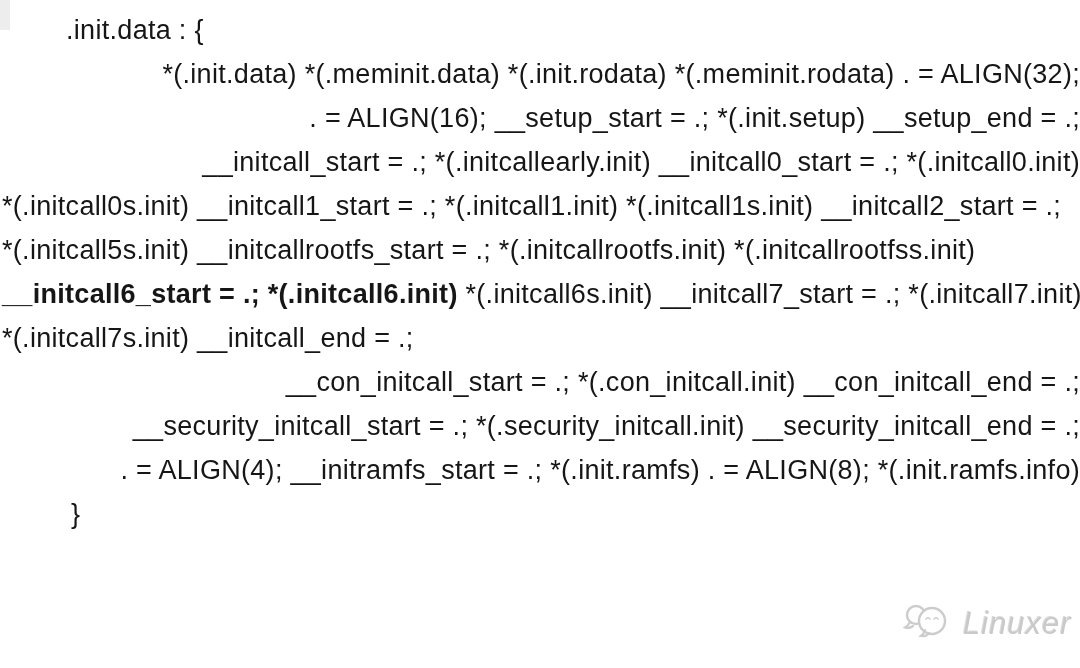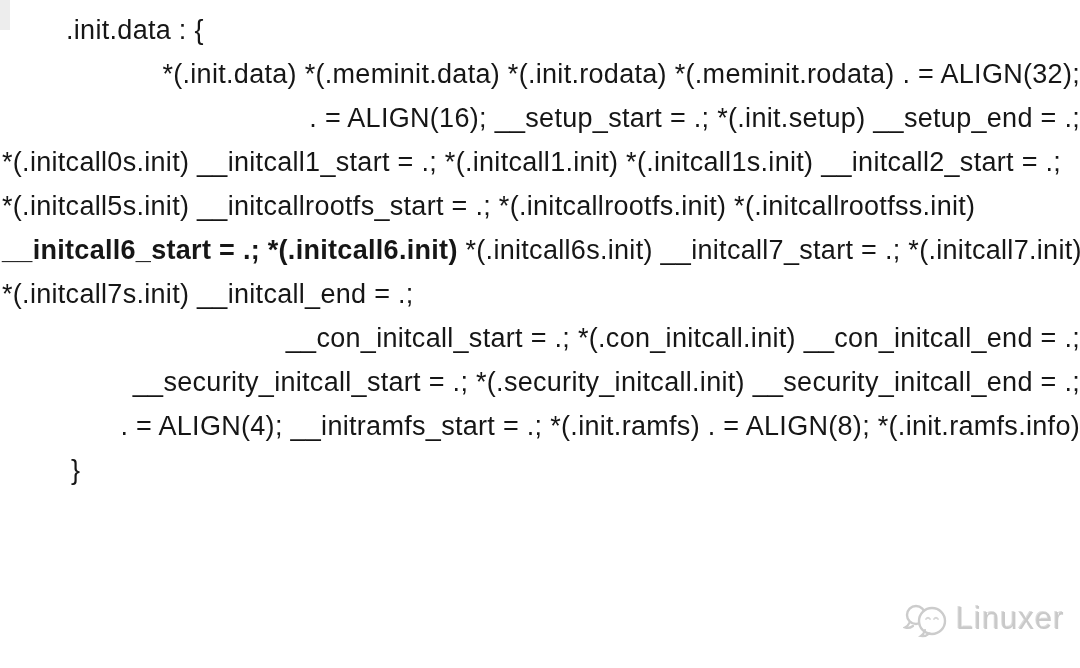--- a/index.html
+++ b/index.html
@@ -43,41 +43,43 @@
     left: 0;
     width: 10px;
     height: 30px;
     background: #ededed;
   }
   #watermark {
     position: absolute;
     left: 903px;
     top: 601px;
     display: flex;
-    align-items: flex-start;
-    gap: 7px;
+    align-items: center;
+    gap: 14px;
+    font-style: italic;
   }
   #watermark .wm-label {
     font-size: 31px;
     color: #c9c9c9;
     text-shadow: 1px 1px 0 #ffffff, -1px -1px 0 rgba(140,140,140,0.30);
     letter-spacing: 1px;
   }
 </style>
 </head>
 <body>
 
 <div id="page">
 
   <div id="corner-artifact"></div>
 
   <main id="code-block">
       <div class="code-line indent-1"><span class="seg">.init.data : {</span></div>
       <div class="code-line indent-2"><span class="seg">*(.init.data) *(.meminit.data) *(.init.rodata) *(.meminit.rodata) . = ALIGN(32);</span></div>
       <div class="code-line indent-2"><span class="seg">. = ALIGN(16); __setup_start = .; *(.init.setup) __setup_end = .;</span></div>
+      <div class="code-line indent-2"><span class="seg">__initcall_start = .; *(.initcallearly.init) __initcall0_start = .; *(.initcall0.init)</span></div>
       <div class="code-line indent-0"><span class="seg">*(.initcall0s.init) __initcall1_start = .; *(.initcall1.init) *(.initcall1s.init) __initcall2_start = .;</span></div>
       <div class="code-line indent-0"><span class="seg">*(.initcall5s.init) __initcallrootfs_start = .; *(.initcallrootfs.init) *(.initcallrootfss.init)</span></div>
       <div class="code-line indent-0"><span class="seg bold">__initcall6_start = .; *(.initcall6.init)</span><span class="seg"> *(.initcall6s.init) __initcall7_start = .; *(.initcall7.init)</span></div>
       <div class="code-line indent-0"><span class="seg">*(.initcall7s.init) __initcall_end = .;</span></div>
       <div class="code-line indent-2"><span class="seg">__con_initcall_start = .; *(.con_initcall.init) __con_initcall_end = .;</span></div>
       <div class="code-line indent-2"><span class="seg">__security_initcall_start = .; *(.security_initcall.init) __security_initcall_end = .;</span></div>
       <div class="code-line indent-2"><span class="seg">. = ALIGN(4); __initramfs_start = .; *(.init.ramfs) . = ALIGN(8); *(.init.ramfs.info)</span></div>
       <div class="code-line indent-3"><span class="seg">}</span></div>
     </main>
 

